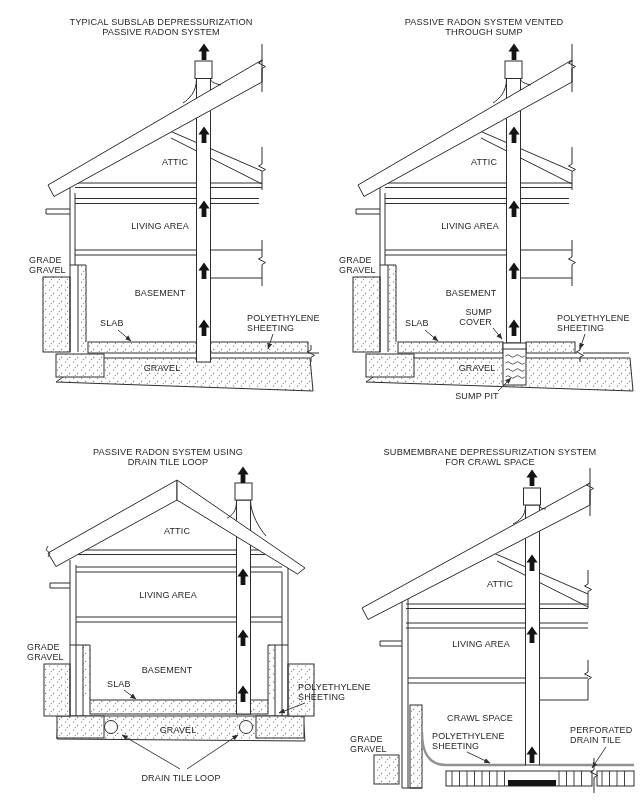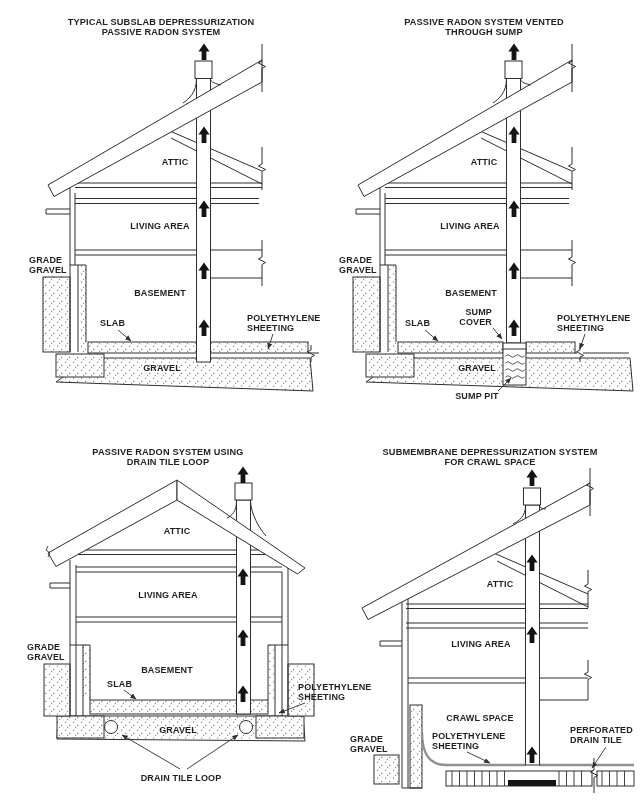--- a/index.html
+++ b/index.html
@@ -1,17 +1,17 @@
 <!DOCTYPE html>
 <html><head>
 <meta charset="utf-8">
 <style>
   html,body{margin:0;padding:0;background:#ffffff;}
   .stage{position:relative;width:644px;height:810px;background:#ffffff;overflow:hidden;
-         font-family:"Liberation Sans",sans-serif;font-weight:bold;}
+         font-family:"Liberation Sans",sans-serif;}
   svg{display:block;}
   text{font-family:"Liberation Sans",sans-serif;font-size:9px;letter-spacing:.15px;
        fill:#1f1f1f;stroke:none;}
   .ttl{font-size:9.2px;}
 </style>
 </head>
 <body>
 
 <div class="stage">
 <svg width="644" height="810" viewBox="0 0 644 810">

